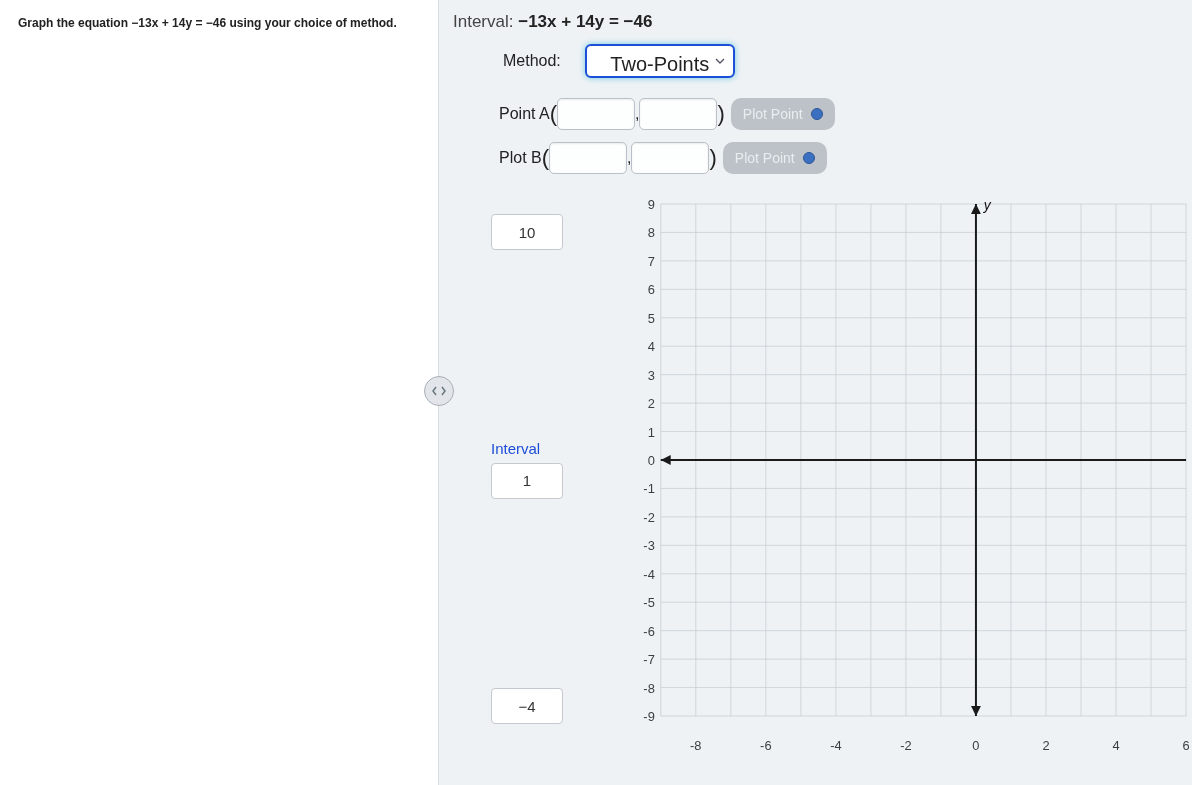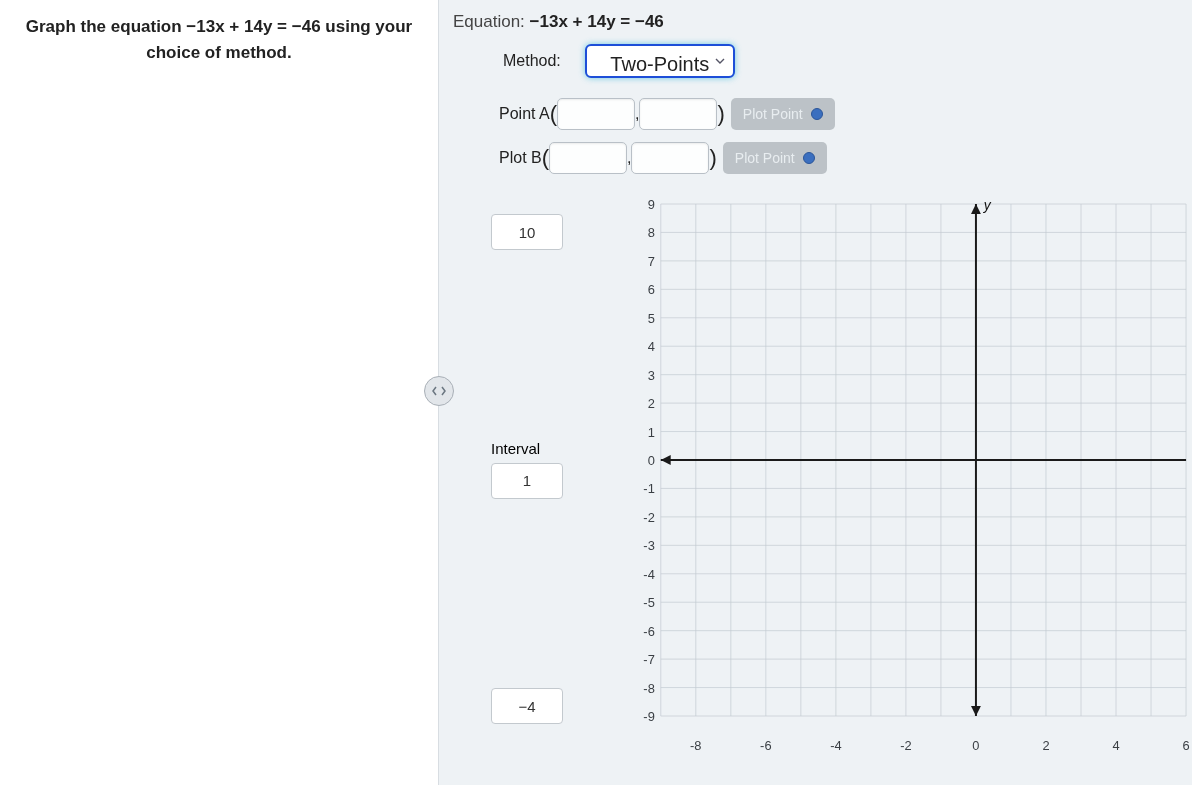--- a/index.html
+++ b/index.html
@@ -11,25 +11,24 @@
       overflow: hidden;
       display: flex;
     }
     .left-panel {
       width: 438px;
       padding: 14px 18px;
       background: #ffffff;
       position: relative;
     }
     .prompt-text {
-      font-size: 17px;
+      font-size: 12px;
       font-weight: 700;
       color: #222;
       line-height: 1.5;
-      text-align: center;
     }
     .right-panel {
       flex: 1;
       background: #eef2f5;
       position: relative;
       border-left: 1px solid #d8dde2;
     }
     .equation-header {
       padding: 12px 0 6px 14px;
       font-size: 17px;
@@ -69,21 +68,21 @@
     .coord-input {
       width: 78px; height: 32px;
       border: 1px solid #b9c0c7;
       border-radius: 5px;
       background: #fdfefe;
       box-shadow: inset 0 1px 2px rgba(0,0,0,0.08);
     }
     .plot-btn {
       display: inline-flex; align-items: center; gap: 8px;
       padding: 0 12px; height: 32px;
-      border-radius: 5px;
+      border-radius: 10px;
       background: #bcc2c7;
       color: #e8edf0;
       font-size: 14px;
       margin-left: 6px;
       cursor: default;
     }
     .plot-dot {
       width: 12px; height: 12px; border-radius: 50%;
       background: #3b6fbf;
       border: 1px solid #2c5699;
@@ -104,21 +103,21 @@
       width: 72px; height: 36px;
       border: 1px solid #c3c9ce;
       border-radius: 4px;
       background: #fff;
       display: flex; align-items: center; justify-content: center;
       font-size: 15px; color: #333;
       margin-left: 4px;
       text-align: right;
     }
     .interval-block { }
-    .interval-label { font-size: 15px; color: #000000; margin-bottom: 6px; margin-left: 4px; }
+    .interval-label { font-size: 15px; color: #1d4ed8; margin-bottom: 6px; margin-left: 4px; }
     .graph-plot { flex: 1; position: relative; }
     .graph-plot svg { width: 100%; height: 100%; }
 
     
     .divider-handle {
       position: absolute;
       left: -15px; top: 376px;
       width: 30px; height: 30px;
       background: #e2e6ea;
       border: 1px solid #a9b0b7;
@@ -147,21 +146,21 @@
 <div class="right-panel">
 
   <div class="divider-handle">
     <svg width="14" height="10" viewBox="0 0 14 10">
       <path d="M4 1 L1 5 L4 9" fill="none" stroke="#6b7680" stroke-width="1.5"></path>
       <path d="M10 1 L13 5 L10 9" fill="none" stroke="#6b7680" stroke-width="1.5"></path>
     </svg>
   </div>
 
   <div class="equation-header">
-    <span class="lbl">Equation:</span>
+    <span class="lbl">Interval:</span>
     <b class="eq">−13x + 14y = −46</b>
   </div>
 
   <div class="method-row">
     <span class="method-label">Method:</span>
     <div class="method-select">
       <span>Two-Points</span>
       <svg class="method-chevron" viewBox="0 0 10 10">
         <path d="M1 3 L5 7 L9 3" fill="none" stroke="#556" stroke-width="1.4"></path>
       </svg>

